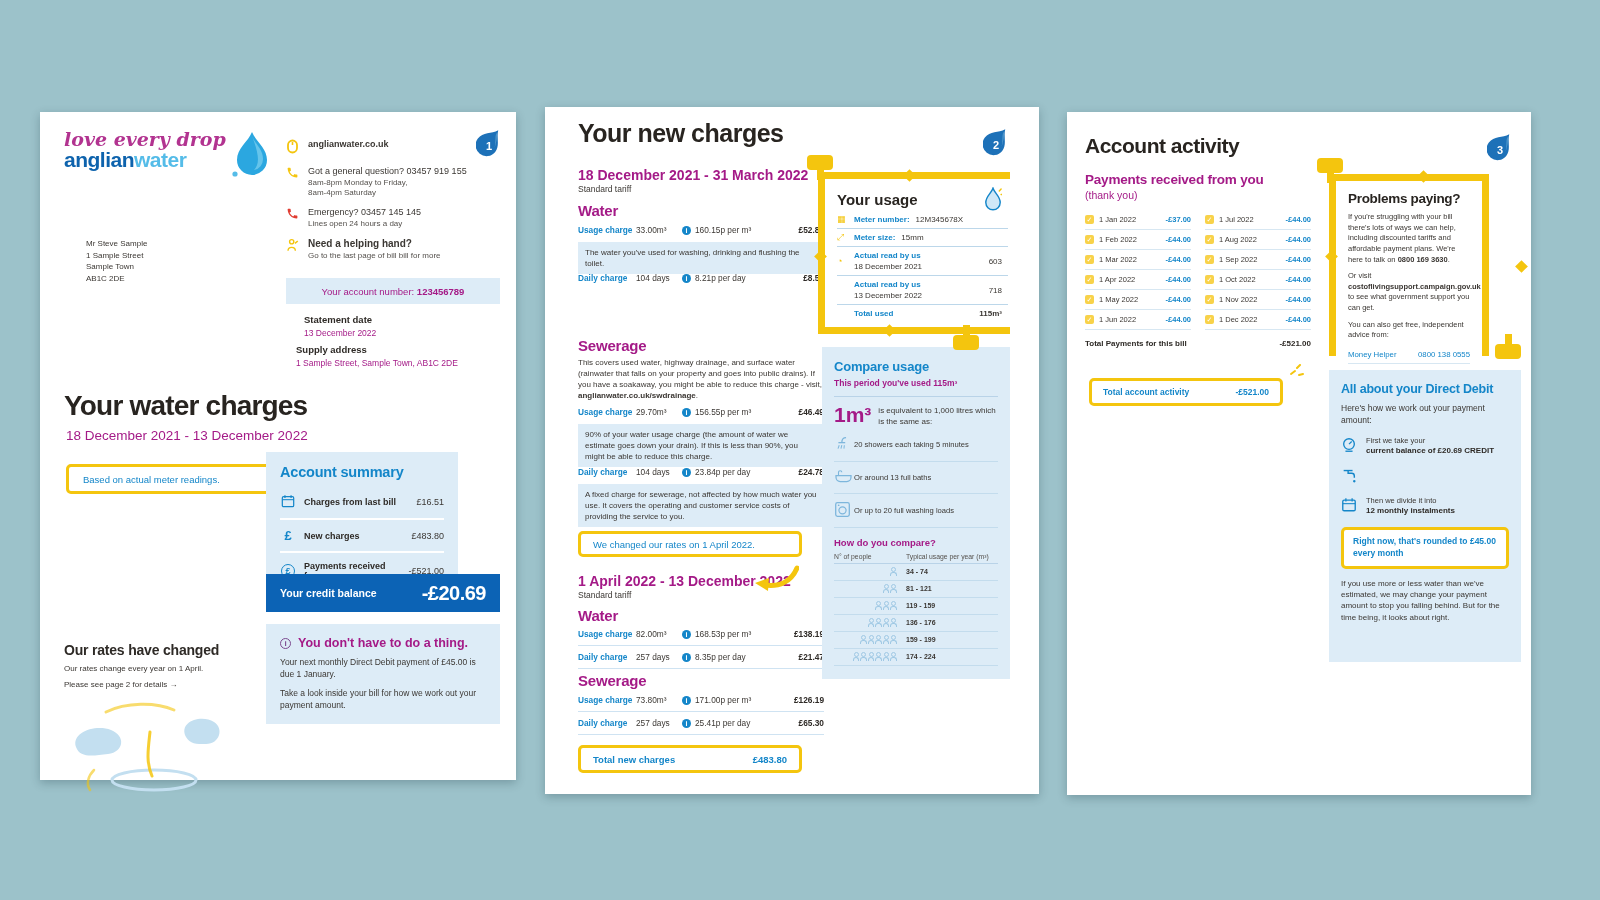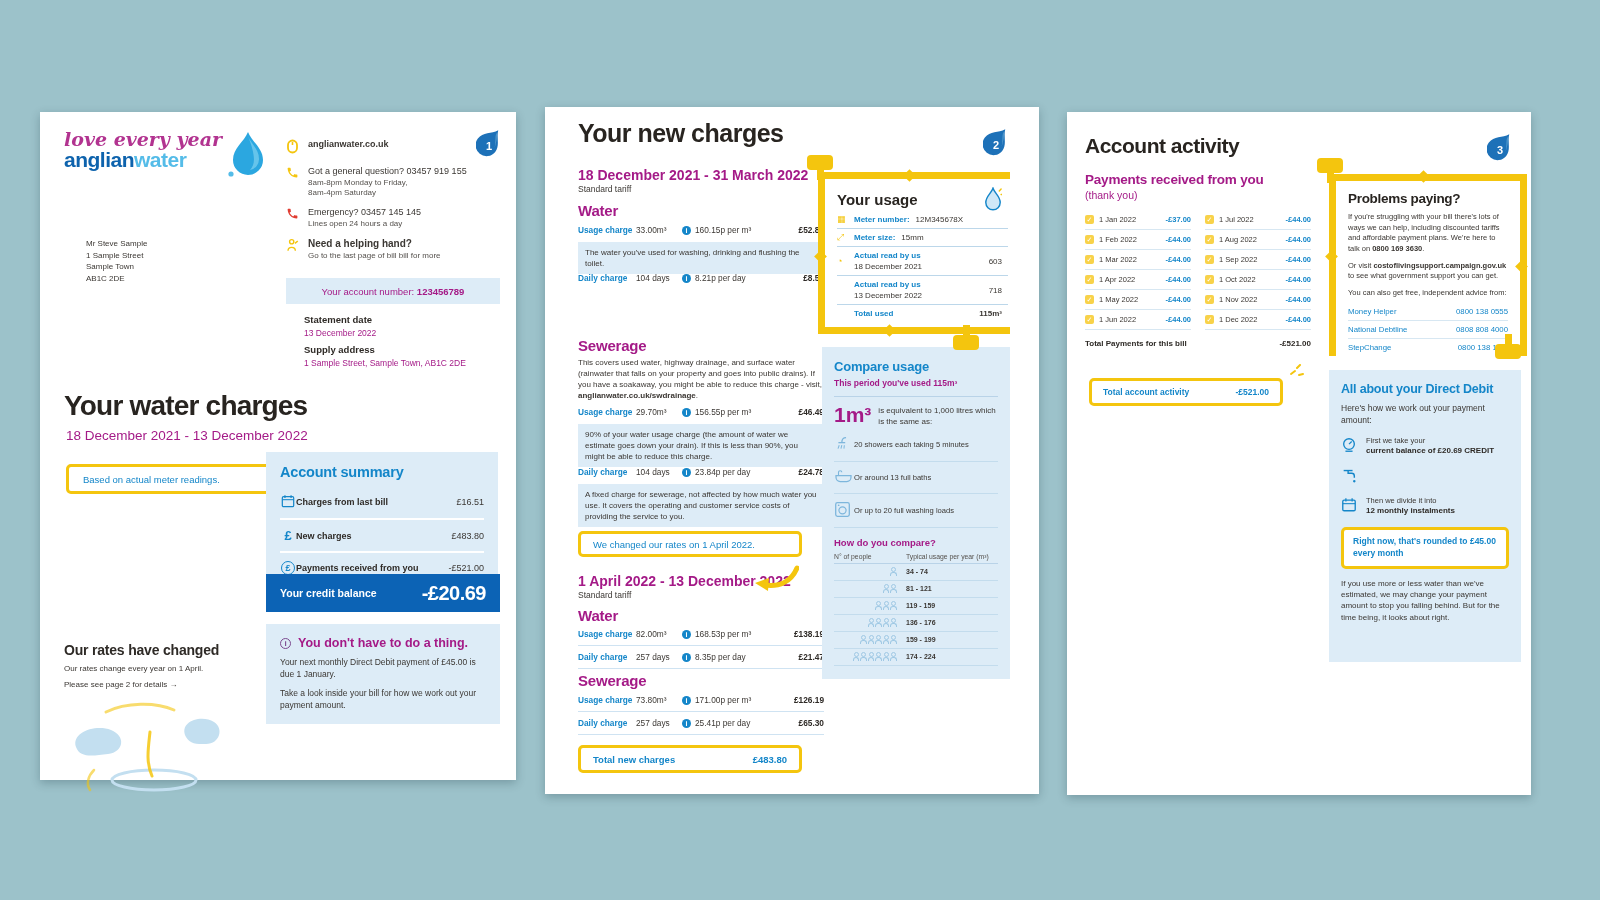--- a/index.html
+++ b/index.html
@@ -39,30 +39,30 @@
   .p1-contact{left:246px;top:26px;width:216px;font-size:8px;color:#4a4642;line-height:1.35}
   .c-row{display:flex;gap:7px;margin-bottom:7px}
   .c-ico{width:15px;flex:0 0 15px;padding-top:1px}
   .c-main{font-size:9px;color:#3b3733}
   .c-sub{font-size:8px;color:#55514d}
   .p1-accno{left:246px;top:166px;width:214px;height:26px;background:#ddecf7;display:flex;align-items:center;justify-content:center;
             font-size:9.5px;color:#a41a87}
   .p1-statement{left:264px;top:202px;font-size:9.5px}
   .p1-statement .lab,.p1-supply .lab{font-weight:bold;color:#2e2a26;font-size:9.5px}
   .p1-statement .val,.p1-supply .val{color:#a41a87;font-size:8.5px;margin-top:3px}
-  .p1-supply{left:264px;top:232px;font-size:9.5px}
+  .p1-supply{left:256px;top:232px;font-size:9.5px}
   .p1-recipient{left:46px;top:126px;font-size:8px;color:#3b3733;line-height:1.45}
   .p1-title{left:24px;top:278px;font-size:28px;font-weight:bold;color:#282420;letter-spacing:-.8px}
   .p1-period{left:26px;top:316px;font-size:13.5px;color:#a41a87}
   .p1-meterbox{left:26px;top:352px;width:206px;height:30px;display:flex;align-items:center;padding-left:14px;
                font-size:9.5px;color:#1486c9}
   .sparkle{position:absolute}
-  .p1-summary{left:226px;top:340px;width:232px;padding:12px 14px 6px}
+  .p1-summary{left:226px;top:340px;width:192px;padding:12px 14px 6px}
   .p1-summary h3{font-size:14.5px;color:#1486c9;margin-bottom:6px;letter-spacing:-.2px}
-  .sum-row{display:flex;align-items:center;gap:0;padding:8px 0;border-top:2px solid #fff;font-size:9px}
+  .sum-row{display:flex;align-items:center;gap:8px;padding:8px 0;border-top:2px solid #fff;font-size:9px}
   .sum-row:first-of-type{border-top:none}
   .sum-ico{width:16px;flex:0 0 16px;text-align:center}
   .sum-lab{flex:1;font-weight:bold;color:#2e2a26}
   .sum-val{color:#3b3733}
   .p1-credit{left:226px;top:462px;width:234px;height:38px;background:#0c63b5;display:flex;align-items:center;
              justify-content:space-between;padding:0 14px;color:#fff}
   .p1-credit .lab{font-size:10.5px;font-weight:bold}
   .p1-credit .val{font-size:20px;font-weight:bold;letter-spacing:-.5px}
   .p1-nothing{left:226px;top:512px;width:234px;padding:12px 14px;background:#ddecf7}
   .p1-nothing h3{font-size:12.5px;color:#a41a87;display:flex;gap:7px;align-items:center}
@@ -145,21 +145,21 @@
   .pay-col{flex:1}
   .pay-row{display:flex;align-items:center;gap:5px;height:20px;border-bottom:1px solid #d7e7f2;font-size:7.5px}
   .pay-date{color:#3b3733}
   .pay-amt{margin-left:auto;font-weight:bold;color:#1486c9}
   .cal{display:inline-block;width:9px;height:9px;background:#f8d24a;border-radius:2px;color:#fff;font-size:7px;
        line-height:9px;text-align:center;font-weight:bold}
   .p3-total-pay{left:18px;top:222px;width:226px;display:flex;justify-content:space-between;font-size:8px;font-weight:bold;
                 color:#2e2a26;padding-top:5px}
   .p3-activity{left:22px;top:266px;width:194px;height:28px;display:flex;align-items:center;justify-content:space-between;
                padding:0 11px;font-size:8.5px;font-weight:bold;color:#1486c9}
-  .problems{left:262px;top:62px;width:198px;height:182px;border:7px solid #f4c50e;border-bottom:none;background:#fff;
+  .problems{left:262px;top:62px;width:160px;height:182px;border:7px solid #f4c50e;border-bottom:none;background:#fff;
             padding:10px 12px 0}
   .problems h3{font-size:13.5px;font-weight:bold;color:#282420;letter-spacing:-.3px}
   .problems p{font-size:7.5px;line-height:1.42;color:#3b3733;margin-top:6px}
   .adv-row{display:flex;justify-content:space-between;font-size:7.8px;color:#1486c9;padding:4px 0;border-bottom:1px solid #d7e7f2}
   .adv-row:last-child{border-bottom:none}
   .ddebit{left:262px;top:258px;width:192px;height:292px;background:#ddecf7;padding:12px 12px 8px}
   .ddebit h3{font-size:12.5px;font-weight:bold;color:#1486c9;letter-spacing:-.2px}
   .ddebit .intro{font-size:8.5px;color:#3b3733;line-height:1.4;margin-top:7px}
   .dd-step{display:flex;gap:8px;margin-top:9px}
   .dd-ico{width:17px;flex:0 0 17px;padding-top:1px}
@@ -169,21 +169,21 @@
   .dd-outro{font-size:8px;color:#3b3733;line-height:1.42;margin-top:9px}
 </style>
 </head>
 <body>
 
 <div style="position:absolute;inset:0">
 
   <section class="page" id="page1">
     <div class="abs p1-logo">
       <div>
-        <div class="logo-script">love every year</div>
+        <div class="logo-script">love every drop</div>
         <div class="logo-brand"><span class="b1">anglian</span><span class="b2">water</span></div>
       </div>
       <svg width="40" height="50" viewBox="0 0 40 50">
         <path d="M22 2 C26 12 37 18 37 30 A15 15 0 1 1 7 30 C7 18 18 12 22 2 Z" fill="#2ba7e0"></path>
         <path d="M22 6 C25 14 33 19 33 29 A11 11 0 0 1 24 40 C30 34 29 24 22 6Z" fill="#7fd0f0" opacity=".7"></path>
         <circle cx="5" cy="44" r="2.6" fill="#55bce8"></circle>
       </svg>
     </div>
     <svg class="pagedrop" viewBox="0 0 26 32">
       <g transform="rotate(38 13 16)">

